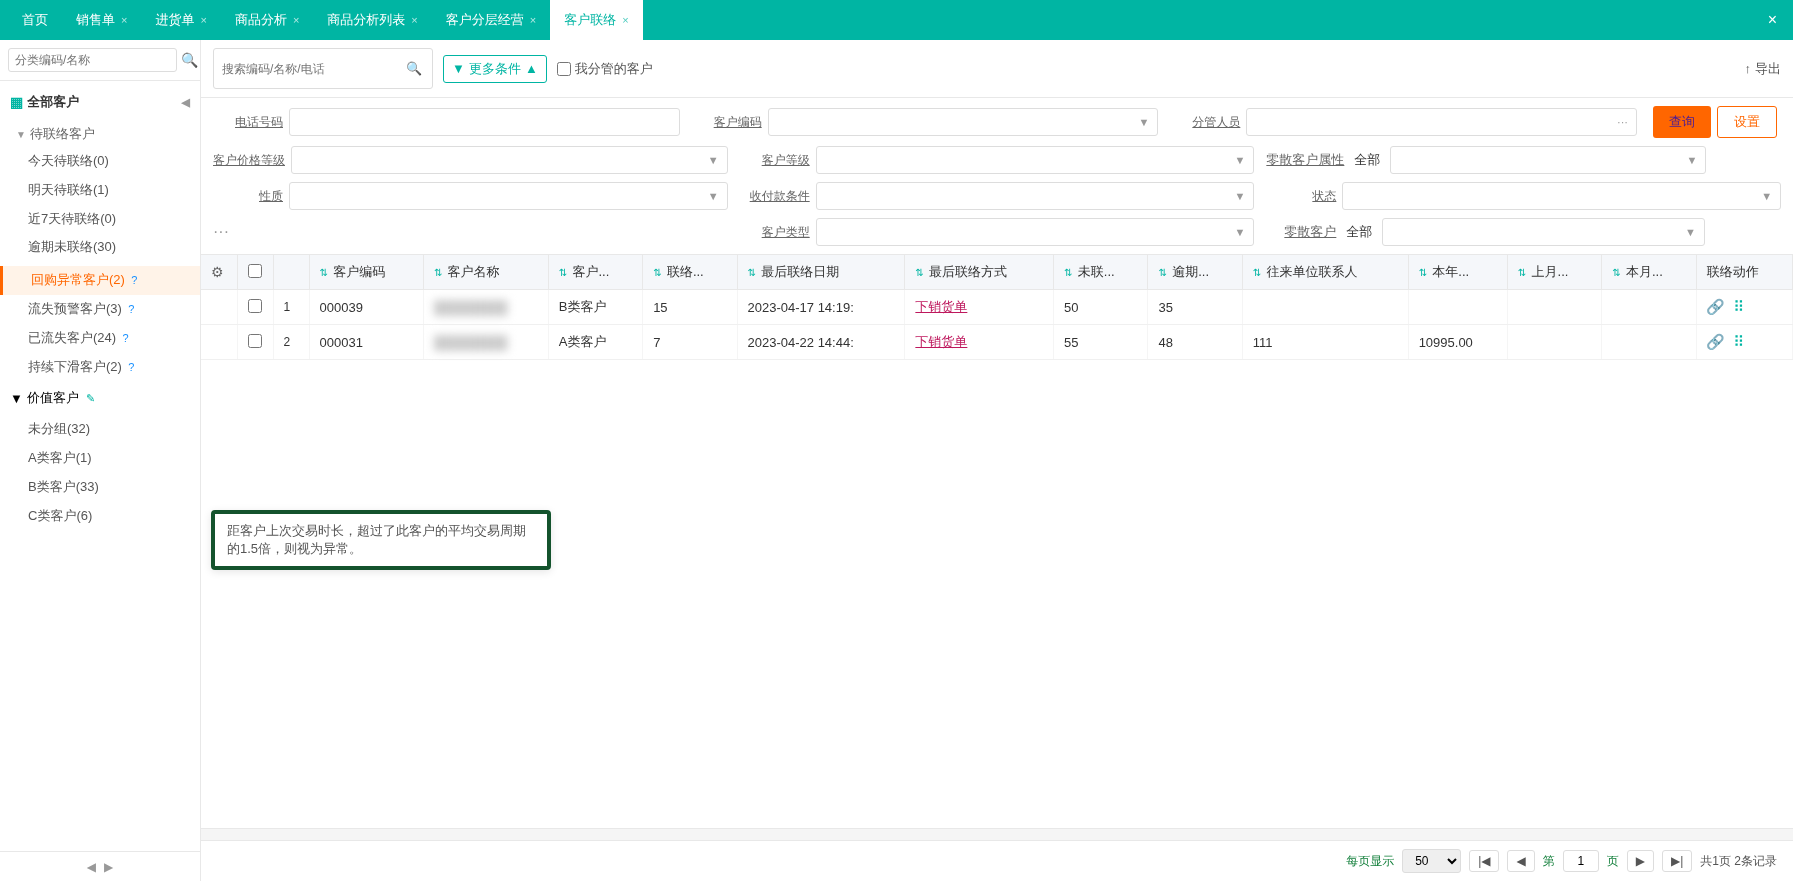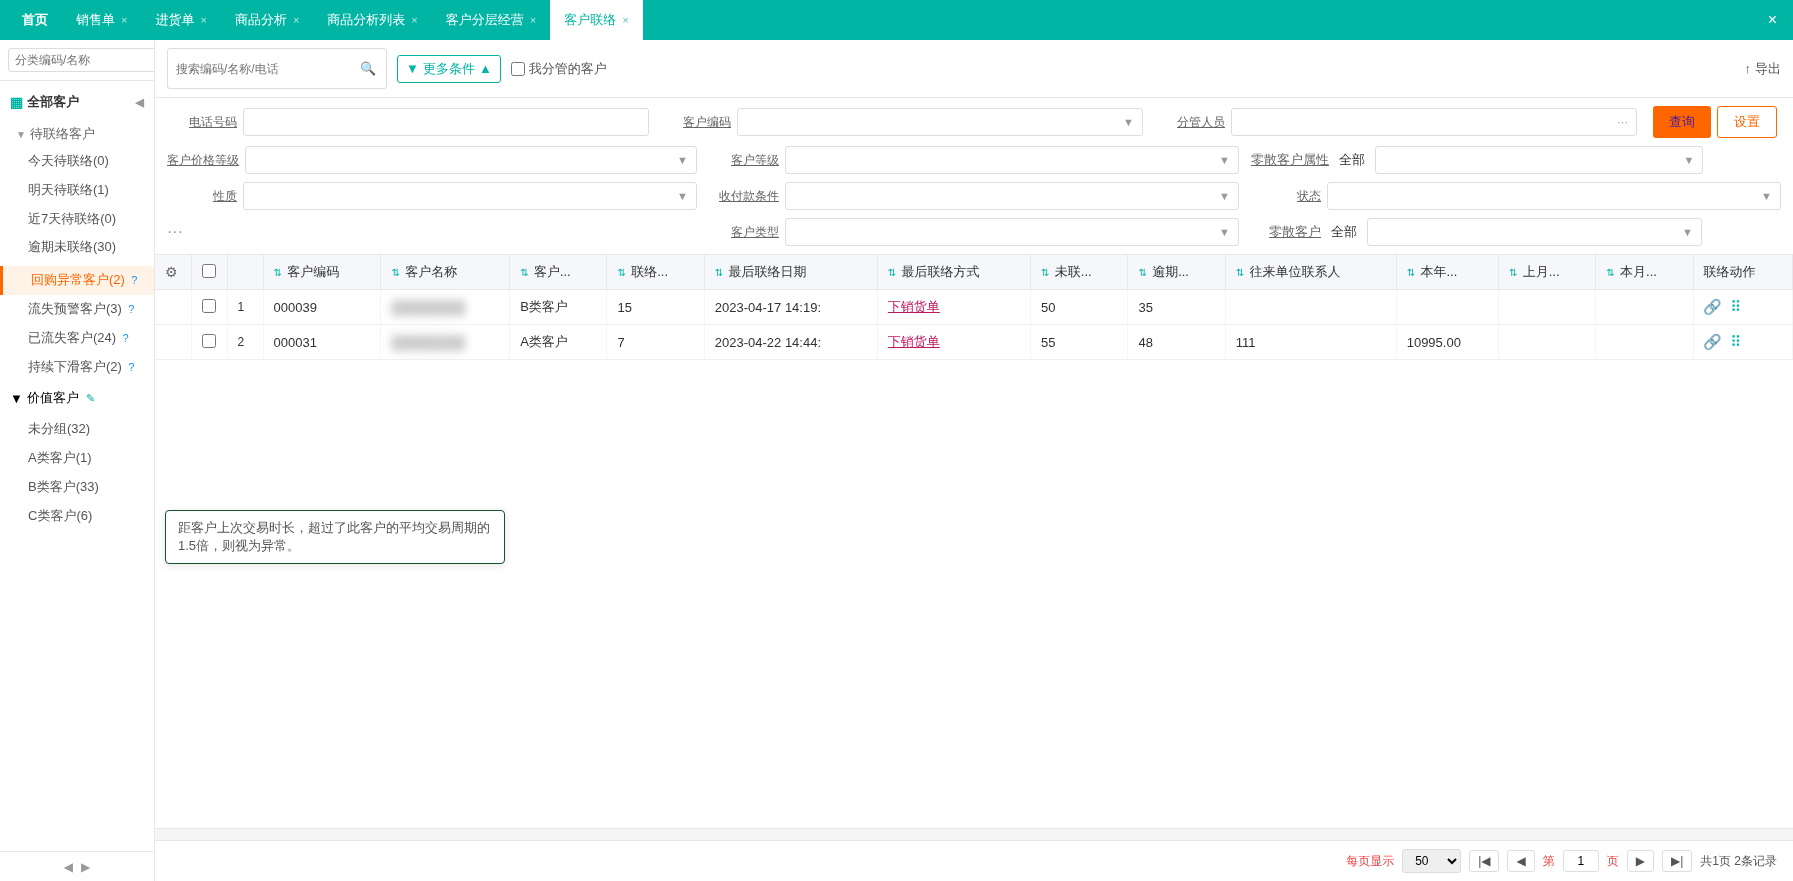--- a/index.html
+++ b/index.html
@@ -11,31 +11,31 @@
       position: relative;
     }
     .top-nav .nav-item {
       color: #fff; padding: 0 14px; height: 40px; display: flex; align-items: center; cursor: pointer;
       font-size: 13px; white-space: nowrap; position: relative;
     }
     .top-nav .nav-item.active { background: #fff; color: #00b5a3; }
     .top-nav .nav-item .close-x {
       margin-left: 6px; font-size: 11px; color: inherit; opacity: 0.7;
     }
-    .top-nav .nav-home { font-weight: bold; }
+    .top-nav .nav-home { font-weight: normal; }
     .top-nav .nav-close-all {
       margin-left: auto; color: #fff; font-size: 16px; cursor: pointer; padding: 0 8px;
     }
 
     
     .main-layout { display: flex; height: calc(100vh - 40px); }
 
     
     .sidebar {
-      width: 155px; background: #fff; border-right: 1px solid #e8e8e8;
+      width: 201px; background: #fff; border-right: 1px solid #e8e8e8;
       display: flex; flex-direction: column; overflow: hidden; flex-shrink: 0;
     }
     .sidebar-search {
       display: flex; align-items: center; padding: 8px; border-bottom: 1px solid #e8e8e8; gap: 4px;
     }
     .sidebar-search input {
       flex: 1; border: 1px solid #ddd; border-radius: 3px; padding: 4px 6px; font-size: 12px; outline: none;
     }
     .sidebar-search .search-btn {
       background: none; border: none; cursor: pointer; color: #666; font-size: 14px;
@@ -135,40 +135,40 @@
     .data-table .link-text { color: #be185d; text-decoration: underline; cursor: pointer; }
     .data-table .blurred { filter: blur(4px); color: #ccc; }
     .action-icons { display: flex; gap: 8px; align-items: center; }
     .action-icon { color: #00b5a3; cursor: pointer; font-size: 15px; }
 
     
     .pagination-bar {
       display: flex; align-items: center; justify-content: flex-end;
       padding: 8px 16px; border-top: 1px solid #e8e8e8; background: #fff; gap: 8px;
     }
-    .pagination-bar .page-size-label { color: #ef4444; font-size: 12px; }
+    .pagination-bar .page-size-label { color: #15803d; font-size: 12px; }
     .pagination-bar .page-size-select {
       border: 1px solid #ddd; border-radius: 3px; padding: 3px 8px; font-size: 12px; cursor: pointer;
     }
     .pagination-bar .page-nav-btn {
       border: 1px solid #ddd; background: #fff; border-radius: 3px; padding: 3px 8px;
       cursor: pointer; font-size: 12px; color: #555;
     }
     .pagination-bar .page-num-input {
       border: 1px solid #ddd; border-radius: 3px; padding: 3px 6px; font-size: 12px;
       width: 36px; text-align: center; outline: none;
     }
     .pagination-bar .total-label { color: #555; font-size: 12px; }
     .scrollbar-area {
       height: 12px; background: #f5f5f5; border-top: 1px solid #e8e8e8; overflow-x: auto;
     }
 
     
     .tooltip-box {
-      position: absolute; background: #fff; border: 1px solid #14532d; border-radius: 4px;
+      position: absolute; background: #fff; border: 4px solid #14532d; border-radius: 4px;
       padding: 8px 12px; font-size: 12px; color: #555; box-shadow: 0 2px 8px rgba(0,0,0,0.1);
       max-width: 340px; z-index: 100; top: 255px; left: 10px;
     }
 
     .checkbox-input { cursor: pointer; width: 14px; height: 14px; }
     .gear-icon { color: #666; font-size: 14px; cursor: pointer; }
     .row-num { color: #999; }
   </style>
 </head>
 <body>

